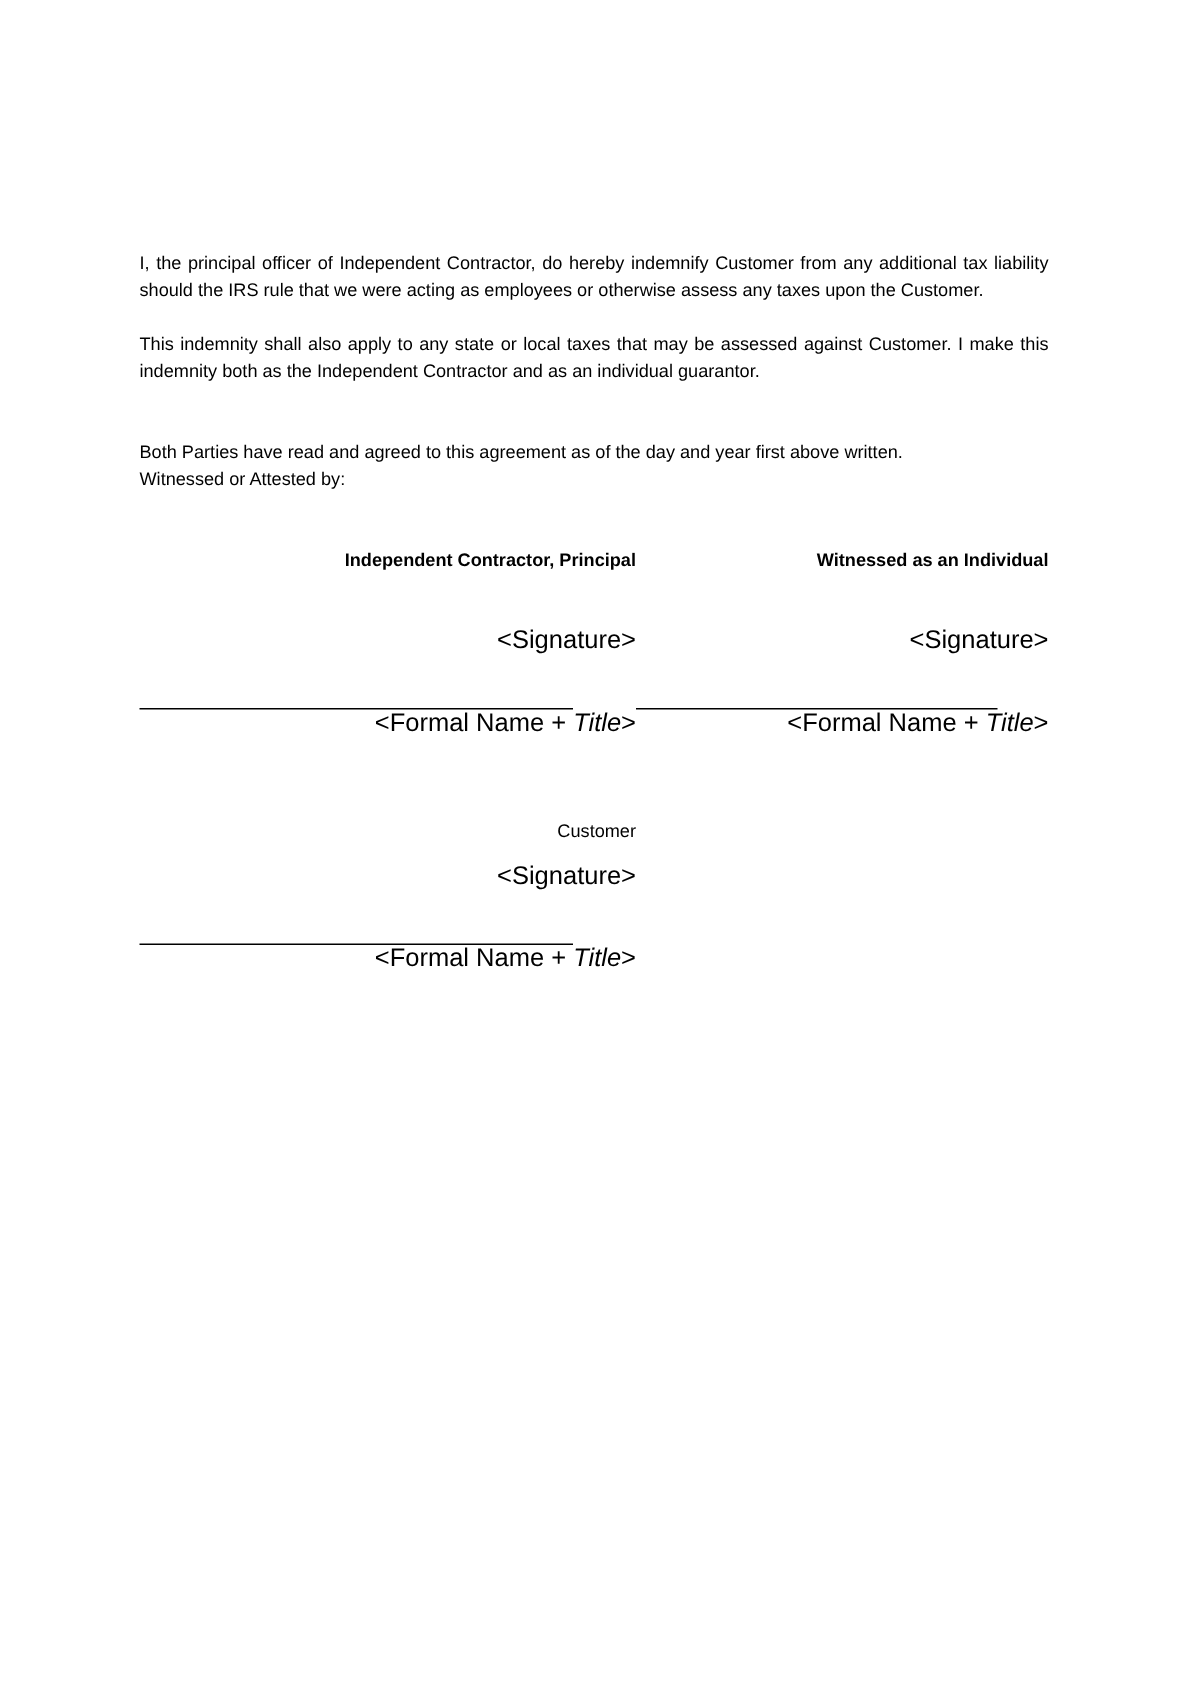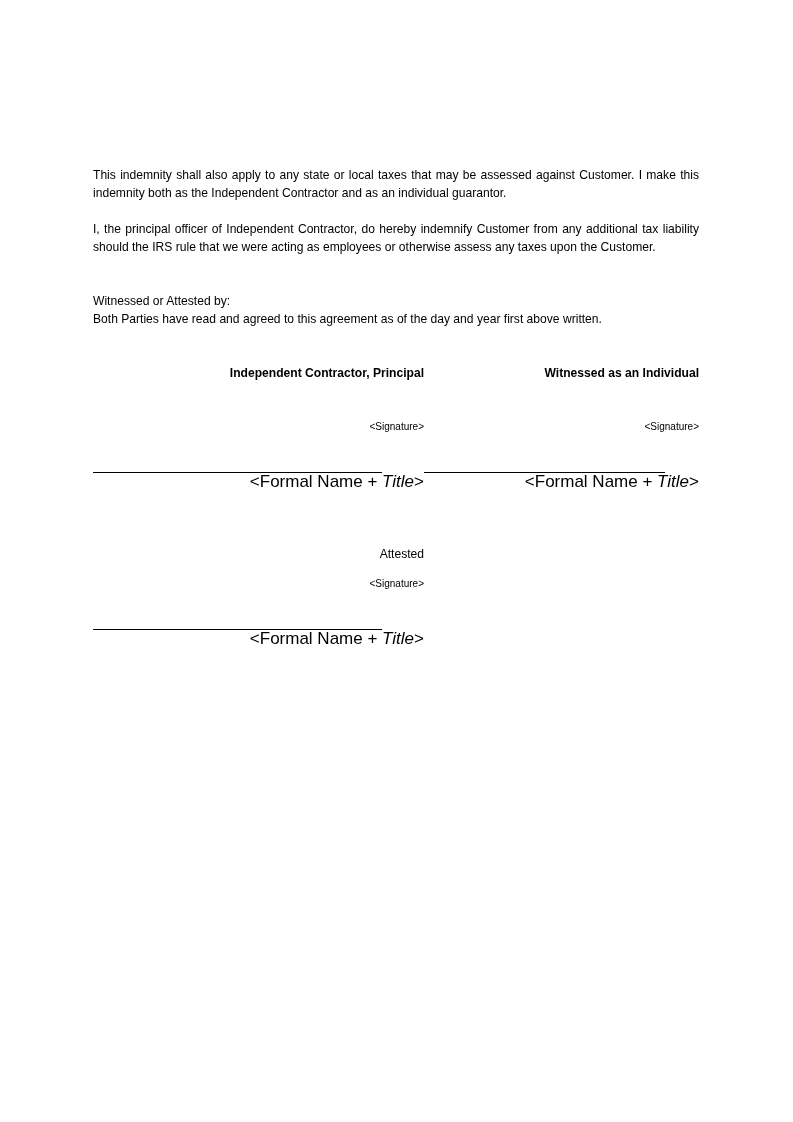--- a/index.html
+++ b/index.html
@@ -59,21 +59,21 @@
   .col-right {
     width: 275px;
     flex: 0 0 275px;
   }
   .heading {
     font-weight: bold;
     font-size: 12.1px;
     line-height: 18px;
   }
   .sig-ph {
-    font-size: 10px;
+    font-size: 17px;
     line-height: 18px;
     white-space: pre;
   }
   .rule {
     border-bottom: 1.4px solid #000000;
     height: 0;
   }
   .rule-left { width: 289px; }   
   .rule-right { width: 241px; }  
   .caption {
@@ -82,29 +82,29 @@
     white-space: pre;
   }
   .caption i, .sig-ph i { font-style: italic; }
 </style>
 </head>
 <body>
 
 <div class="page">
   <div class="content">
 
+    <p class="para">I, the principal officer of Independent Contractor, do hereby indemnify Customer from any additional tax liability should the IRS rule that we were acting as employees or otherwise assess any taxes upon the Customer.</p>
+
     <p class="para">This indemnity shall also apply to any state or local taxes that may be assessed against Customer.  I make this indemnity both as the Independent Contractor and as an individual guarantor.</p>
-
-    <p class="para">I, the principal officer of Independent Contractor, do hereby indemnify Customer from any additional tax liability should the IRS rule that we were acting as employees or otherwise assess any taxes upon the Customer.</p>
 
     <div class="gap-lg"></div>
 
+    <div class="line stmt">Both Parties have read and agreed to this agreement as of the day and year first above written.</div>
+
     <div class="line">Witnessed or Attested by:</div>
-
-    <div class="line stmt">Both Parties have read and agreed to this agreement as of the day and year first above written.</div>
 
     <div class="gap-lg"></div>
 
     <div class="sig-section">
 
       <div class="cols">
         <div class="col-left">
           <div class="heading">Independent Contractor, Principal</div>
         </div>
         <div class="col-right">
@@ -134,21 +134,21 @@
           <div class="rule rule-right"></div>
           <div class="caption"><span>&lt;Formal Name + </span><i>Title</i><span>&gt;</span></div>
         </div>
       </div>
 
       <div class="gap-lg"></div>
       <div class="gap-md"></div>
 
       <div class="cols">
         <div class="col-left">
-          <div class="line">Attested</div>
+          <div class="line">Customer</div>
           <div class="gap-sm"></div>
           <div class="sig-ph">&lt;Signature&gt;</div>
           <div class="gap-lg"></div>
           <div class="rule rule-left"></div>
           <div class="caption"><span>&lt;Formal Name + </span><i>Title</i><span>&gt;</span></div>
         </div>
         <div class="col-right"></div>
       </div>
 
     </div>

